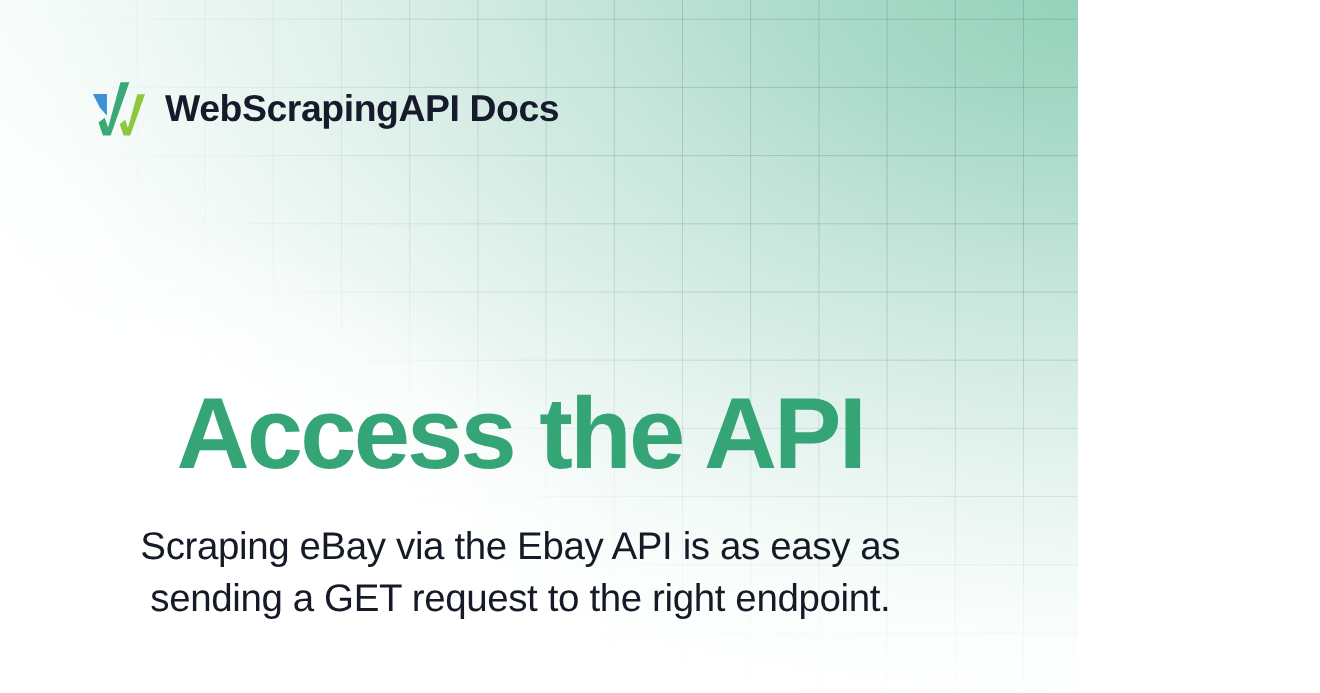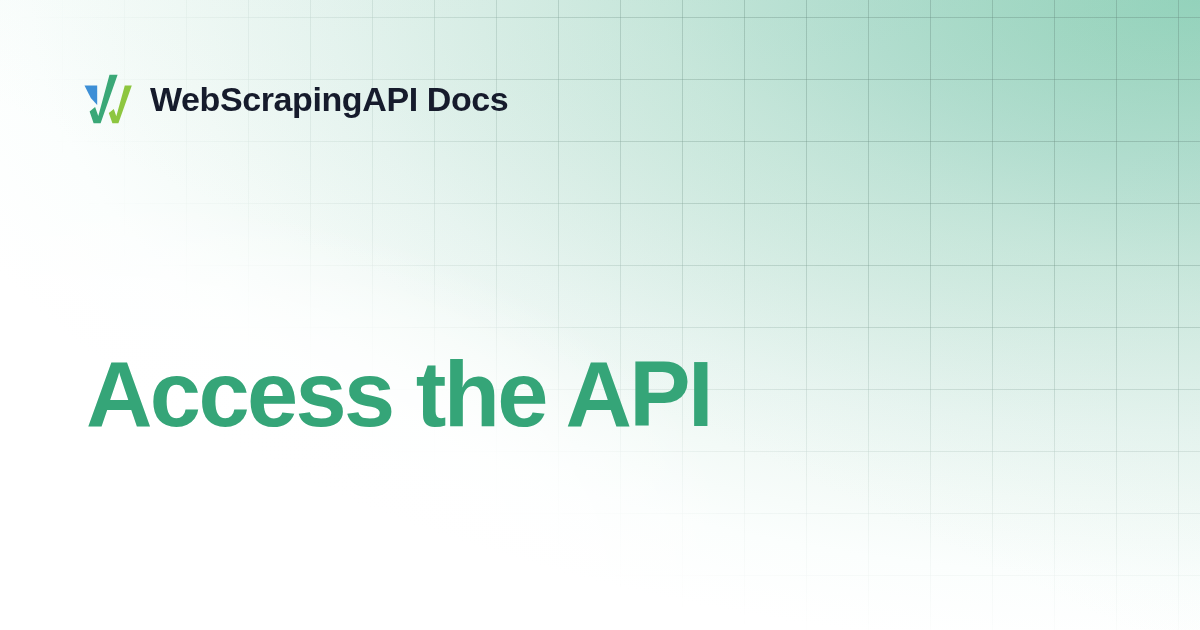--- a/index.html
+++ b/index.html
@@ -6,25 +6,26 @@
   html, body {
     margin: 0;
     padding: 0;
     background: #ffffff;
   }
 
   * { box-sizing: border-box; }
 
   .card {
     position: relative;
-    width: 1200px;
+    width: 980px;
     height: 630px;
     overflow: hidden;
     background: #ffffff;
     font-family: "Liberation Sans", "DejaVu Sans", sans-serif;
+    text-align: center;
   }
 
   
 
   
   .bg-gradient {
     position: absolute;
     inset: 0;
     background:
       radial-gradient(125% 118% at 100% 0%,
@@ -175,16 +176,17 @@
         <path d="M25.5 0.8 L33.6 0.8 L16.6 49.2 L9.6 49.2 L5.6 37.4 L11.1 33.0 L14.3 42.0 Z" fill="#3aa877"></path>
 
         <path d="M40.8 11.6 L47.8 11.6 L34.4 49.2 L28.4 49.2 L24.8 39.0 L29.8 34.9 L32.3 42.3 Z" fill="#8dc63f"></path>
       </svg>
 
       <span class="brand-title">WebScrapingAPI Docs</span>
     </div>
 
     <div class="hero">
       <h1 class="hero-heading">Access the API</h1>
+      <p class="hero-subtitle">Scraping eBay via the Ebay API is as easy as sending a GET request to the right endpoint.</p>
     </div>
 
   </div>
 </div>
 
 </body></html>

